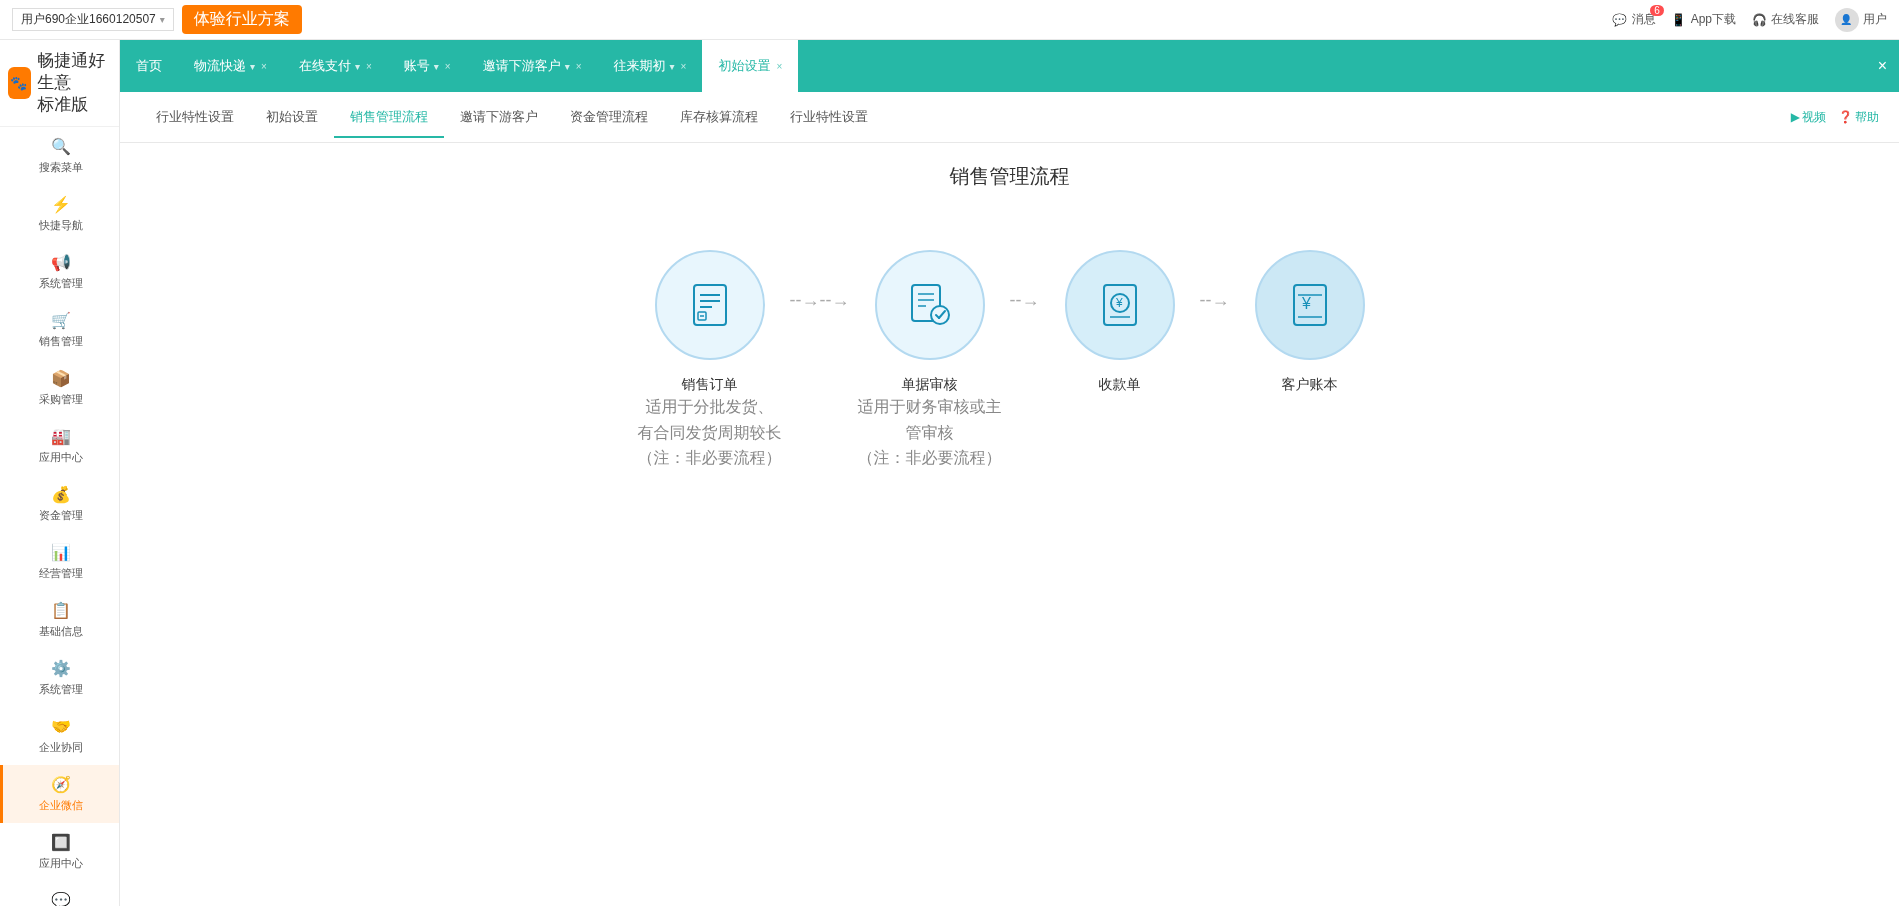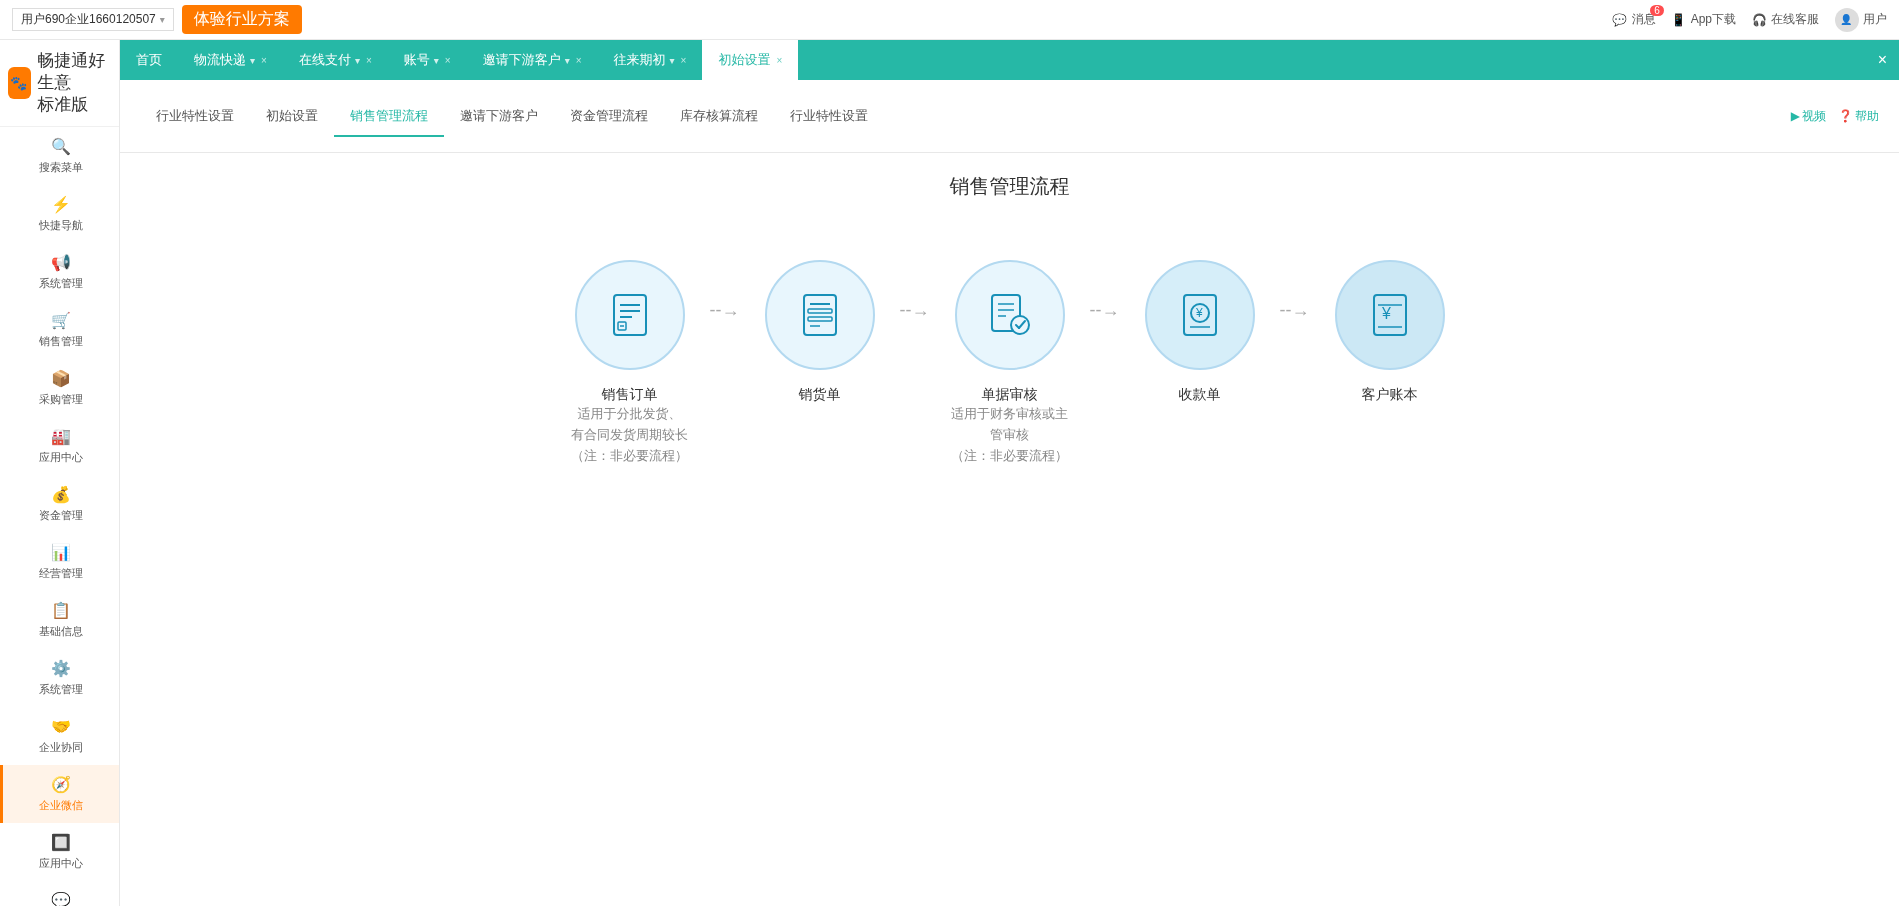--- a/index.html
+++ b/index.html
@@ -26,45 +26,45 @@
     .sidebar-logo-text { font-size: 17px; color: #333; line-height: 1.3; }
     .sidebar-item { display: flex; flex-direction: column; align-items: center; padding: 10px 4px; cursor: pointer; color: #555; font-size: 11px; gap: 4px; border-left: 3px solid transparent; }
     .sidebar-item.active { background: #fff3e8; color: #ff7a00; border-left-color: #ff7a00; }
     .sidebar-item .si-icon { font-size: 16px; }
 
     
     .content-area { flex: 1; display: flex; flex-direction: column; overflow: hidden; }
 
     
     .nav-tabs-top { background: #26b8a6; display: flex; align-items: center; flex-shrink: 0; }
-    .nav-tab { padding: 0 16px; height: 40px; display: flex; align-items: center; gap: 4px; color: #fff; cursor: pointer; font-size: 13px; white-space: nowrap; }
+    .nav-tab { padding: 0 16px; height: 52px; display: flex; align-items: center; gap: 4px; color: #fff; cursor: pointer; font-size: 13px; white-space: nowrap; }
     .nav-tab.active { background: #fff; color: #26b8a6; }
     .nav-tab .close-btn { font-size: 10px; opacity: 0.7; margin-left: 2px; }
     .nav-tab .arrow { font-size: 10px; opacity: 0.8; }
     .nav-tabs-close { margin-left: auto; padding: 0 12px; color: #fff; cursor: pointer; font-size: 16px; }
 
     
-    .sub-tabs { background: #fff; display: flex; align-items: center; padding: 15px 20px; border-bottom: 1px solid #e8e8e8; flex-shrink: 0; gap: 0; }
+    .sub-tabs { background: #fff; display: flex; align-items: center; padding: 4px 20px; border-bottom: 1px solid #e8e8e8; flex-shrink: 0; gap: 0; }
     .sub-tab { padding: 12px 16px; cursor: pointer; font-size: 13px; color: #555; position: relative; white-space: nowrap; }
     .sub-tab.active { color: #26b8a6; }
     .sub-tab.active::after { content: ''; position: absolute; bottom: 0; left: 0; right: 0; height: 2px; background: #26b8a6; }
     .sub-tabs-right { margin-left: auto; display: flex; gap: 12px; align-items: center; font-size: 12px; color: #26b8a6; cursor: pointer; }
     .sub-tabs-right span { display: flex; align-items: center; gap: 2px; }
 
     
     .main-content { flex: 1; overflow-y: auto; background: #fff; padding: 20px; }
     .page-title { text-align: center; font-size: 20px; color: #333; margin-bottom: 40px; font-weight: 500; }
 
     
     .flow-chart { display: flex; align-items: flex-start; justify-content: center; gap: 0; padding: 20px 0; }
     .flow-item { display: flex; flex-direction: column; align-items: center; width: 160px; }
     .flow-circle { width: 110px; height: 110px; border-radius: 50%; border: 2px solid #b3d9f0; background: #e8f6fd; display: flex; align-items: center; justify-content: center; margin-bottom: 16px; }
     .flow-circle svg { width: 52px; height: 52px; }
     .flow-label { font-size: 14px; color: #333; font-weight: 500; margin-bottom: 0; text-align: center; }
-    .flow-desc { font-size: 13px; color: #888; text-align: center; line-height: 1.6; font-family: Liberation Serif, serif; }
+    .flow-desc { font-size: 16px; color: #888; text-align: center; line-height: 1.6; font-family: Liberation Serif, serif; }
     .flow-arrow { display: flex; align-items: center; padding-top: 40px; color: #aaa; font-size: 18px; flex-shrink: 0; }
   </style>
 </head>
 <body>
 
 <div class="top-bar">
   <div class="top-bar-left">
     <div class="top-bar-select">
       <span>用户690企业1660120507</span>
       <span class="chevron">▾</span>
@@ -251,33 +251,20 @@
             </svg>
           </div>
           <div class="flow-label">销售订单</div>
           <div class="flow-desc">适用于分批发货、<br>有合同发货周期较长<br>（注：非必要流程）</div>
         </div>
 
         <div class="flow-arrow">
           <span>--→</span>
         </div>
 
-        <div class="flow-item">
-          <div class="flow-circle">
-            <svg viewBox="0 0 52 52" fill="none" xmlns="http://www.w3.org/2000/svg">
-              <rect x="10" y="6" width="32" height="40" rx="3" stroke="#1890b8" stroke-width="2" fill="#e8f6fd"></rect>
-              <line x1="16" y1="15" x2="36" y2="15" stroke="#1890b8" stroke-width="2"></line>
-              <rect x="14" y="20" width="24" height="4" rx="1" stroke="#1890b8" stroke-width="1.5" fill="none"></rect>
-              <rect x="14" y="28" width="24" height="4" rx="1" stroke="#1890b8" stroke-width="1.5" fill="none"></rect>
-              <line x1="16" y1="37" x2="26" y2="37" stroke="#1890b8" stroke-width="1.5"></line>
-            </svg>
-          </div>
-          <div class="flow-label">销货单</div>
-          <div class="flow-desc"></div>
-        </div>
 
         <div class="flow-arrow">
           <span>--→</span>
         </div>
 
         <div class="flow-item">
           <div class="flow-circle">
             <svg viewBox="0 0 52 52" fill="none" xmlns="http://www.w3.org/2000/svg">
               <rect x="8" y="6" width="28" height="36" rx="3" stroke="#1890b8" stroke-width="2" fill="#e8f6fd"></rect>
               <line x1="14" y1="15" x2="30" y2="15" stroke="#1890b8" stroke-width="1.5"></line>

